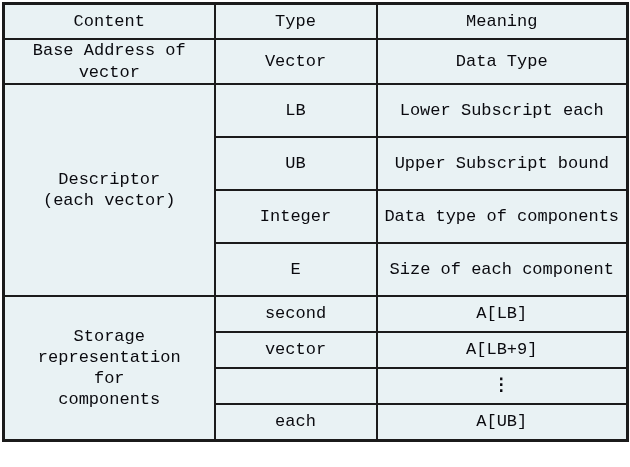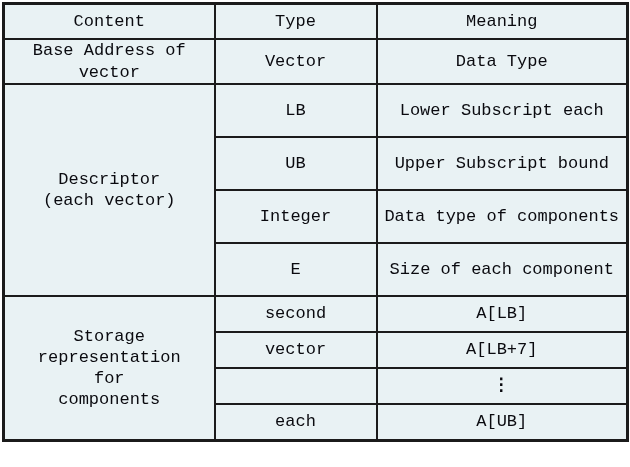--- a/index.html
+++ b/index.html
@@ -91,21 +91,21 @@
         <td rowspan="4" class="multiline">
           <span>Storage representation</span>
           <span>for</span>
           <span>components</span>
         </td>
         <td>second</td>
         <td class="white-cell">A[LB]</td>
       </tr>
       <tr class="r-store">
         <td>vector</td>
-        <td class="white-cell">A[LB+7]</td>
+        <td class="white-cell">A[LB+9]</td>
       </tr>
       <tr class="r-store">
         <td></td>
         <td class="white-cell dots-cell">⋮</td>
       </tr>
       <tr class="r-store">
         <td>each</td>
         <td class="white-cell">A[UB]</td>
       </tr>
     </tbody>

